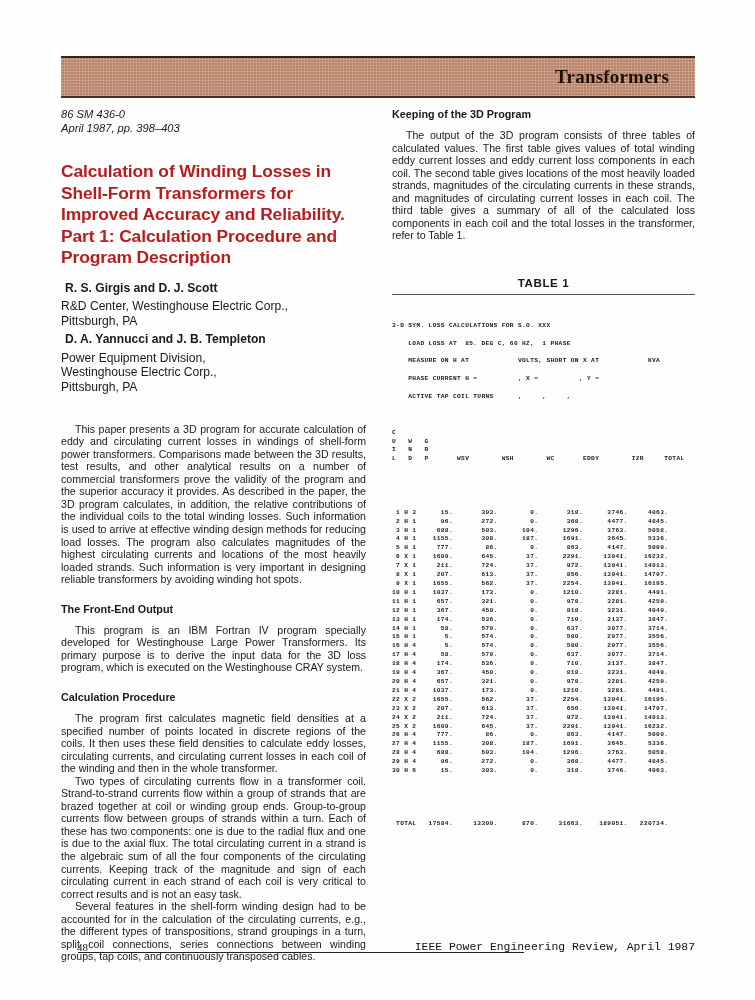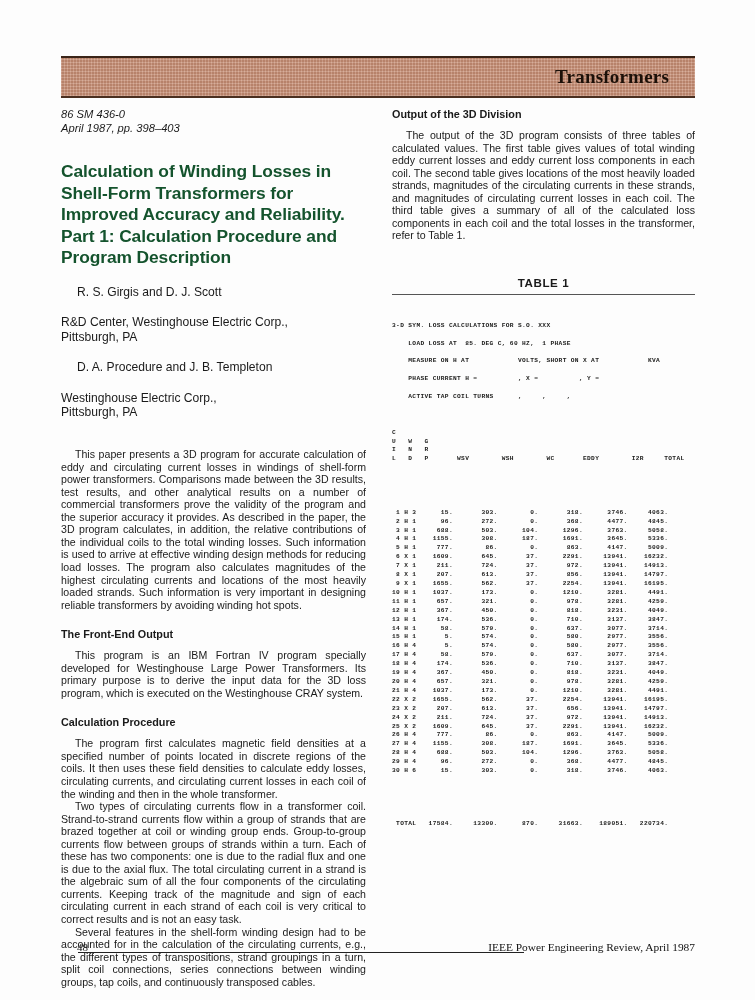--- a/index.html
+++ b/index.html
@@ -72,28 +72,28 @@
     color: #1a1a1a;
     margin-bottom: 26px;
   }
 
   h1.title {
     font-size: 17.4px;
     line-height: 21.5px;
     font-weight: bold;
     margin: 0 0 12px 0;
     letter-spacing: -0.1px;
-    color: #14532d;
+    color: #b91c1c;
   }
 
   .authors-bold {
     font-size: 12.1px;
-    font-weight: normal;
+    font-weight: bold;
     line-height: 14.6px;
-    margin: 16px;
+    margin: 4px;
   }
   .authors-plain {
     font-size: 12.1px;
     line-height: 14.6px;
     margin: 0;
   }
   .author-block { margin-bottom: 2px; }
 
   p.body {
     font-size: 10.6px;
@@ -159,21 +159,21 @@
   .footer-line {
     position: absolute;
     left: 17px;
     top: 11px;
     width: 446px;
     border-top: 1.4px solid #222;
   }
   .footer-journal {
     position: absolute;
     right: 0; top: 0;
-    font-family: Liberation Serif, serif;
+    font-family: Liberation Mono, monospace;
     font-size: 11.4px;
     color: #111;
     white-space: nowrap;
   }
 </style>
 </head>
 <body>
 
 <div class="page">
 
@@ -189,38 +189,39 @@
     </div>
 
     <h1 class="title">Calculation of Winding Losses in Shell-Form Transformers for Improved Accuracy and Reliability. Part 1: Calculation Procedure and Program Description</h1>
 
     <div class="author-block">
       <p class="authors-bold">R. S. Girgis and D. J. Scott</p>
       <p class="authors-plain">R&amp;D Center, Westinghouse Electric Corp.,</p>
       <p class="authors-plain">Pittsburgh, PA</p>
     </div>
     <div class="author-block">
-      <p class="authors-bold">D. A. Procedure and J. B. Templeton</p>
+      <p class="authors-bold">D. A. Yannucci and J. B. Templeton</p>
+      <p class="authors-plain">Power Equipment Division,</p>
       <p class="authors-plain">Westinghouse Electric Corp.,</p>
       <p class="authors-plain">Pittsburgh, PA</p>
     </div>
 
     <p class="body first">This paper presents a 3D program for accurate calculation of eddy and circulating current losses in windings of shell-form power transformers. Comparisons made between the 3D results, test results, and other analytical results on a number of commercial transformers prove the validity of the program and the superior accuracy it provides. As described in the paper, the 3D program calculates, in addition, the relative contributions of the individual coils to the total winding losses. Such information is used to arrive at effective winding design methods for reducing load losses. The program also calculates magnitudes of the highest circulating currents and locations of the most heavily loaded strands. Such information is very important in designing reliable transformers by avoiding winding hot spots.</p>
 
     <h2 class="section">The Front-End Output</h2>
     <p class="body">This program is an IBM Fortran IV program specially developed for Westinghouse Large Power Transformers. Its primary purpose is to derive the input data for the 3D loss program, which is executed on the Westinghouse CRAY system.</p>
 
     <h2 class="section">Calculation Procedure</h2>
     <p class="body">The program first calculates magnetic field densities at a specified number of points located in discrete regions of the coils. It then uses these field densities to calculate eddy losses, circulating currents, and circulating current losses in each coil of the winding and then in the whole transformer.</p>
     <p class="body cont">Two types of circulating currents flow in a transformer coil. Strand-to-strand currents flow within a group of strands that are brazed together at coil or winding group ends. Group-to-group currents flow between groups of strands within a turn. Each of these has two components: one is due to the radial flux and one is due to the axial flux. The total circulating current in a strand is the algebraic sum of all the four components of the circulating currents. Keeping track of the magnitude and sign of each circulating current in each strand of each coil is very critical to correct results and is not an easy task.</p>
     <p class="body cont">Several features in the shell-form winding design had to be accounted for in the calculation of the circulating currents, e.g., the different types of transpositions, strand groupings in a turn, split coil connections, series connections between winding groups, tap coils, and continuously transposed cables.</p>
   </div>
 
   <div class="col-right">
-    <h2 class="section" style="margin-top:0;">Output of the 3D Division</h2>
+    <h2 class="section" style="margin-top:0;">Keeping of the 3D Program</h2>
     <p class="body">The output of the 3D program consists of three tables of calculated values. The first table gives values of total winding eddy current losses and eddy current loss components in each coil. The second table gives locations of the most heavily loaded strands, magnitudes of the circulating currents in these strands, and magnitudes of circulating current losses in each coil. The third table gives a summary of all of the calculated loss components in each coil and the total losses in the transformer, refer to Table 1.</p>
 
     <div class="table-caption">TABLE 1</div>
     <hr class="table-rule">
 
     <div class="listing">
       <span class="meta">3-D SYM. LOSS CALCULATIONS FOR S.O. XXX
 
     LOAD LOSS AT  85. DEG C, 60 HZ,  1 PHASE
 

